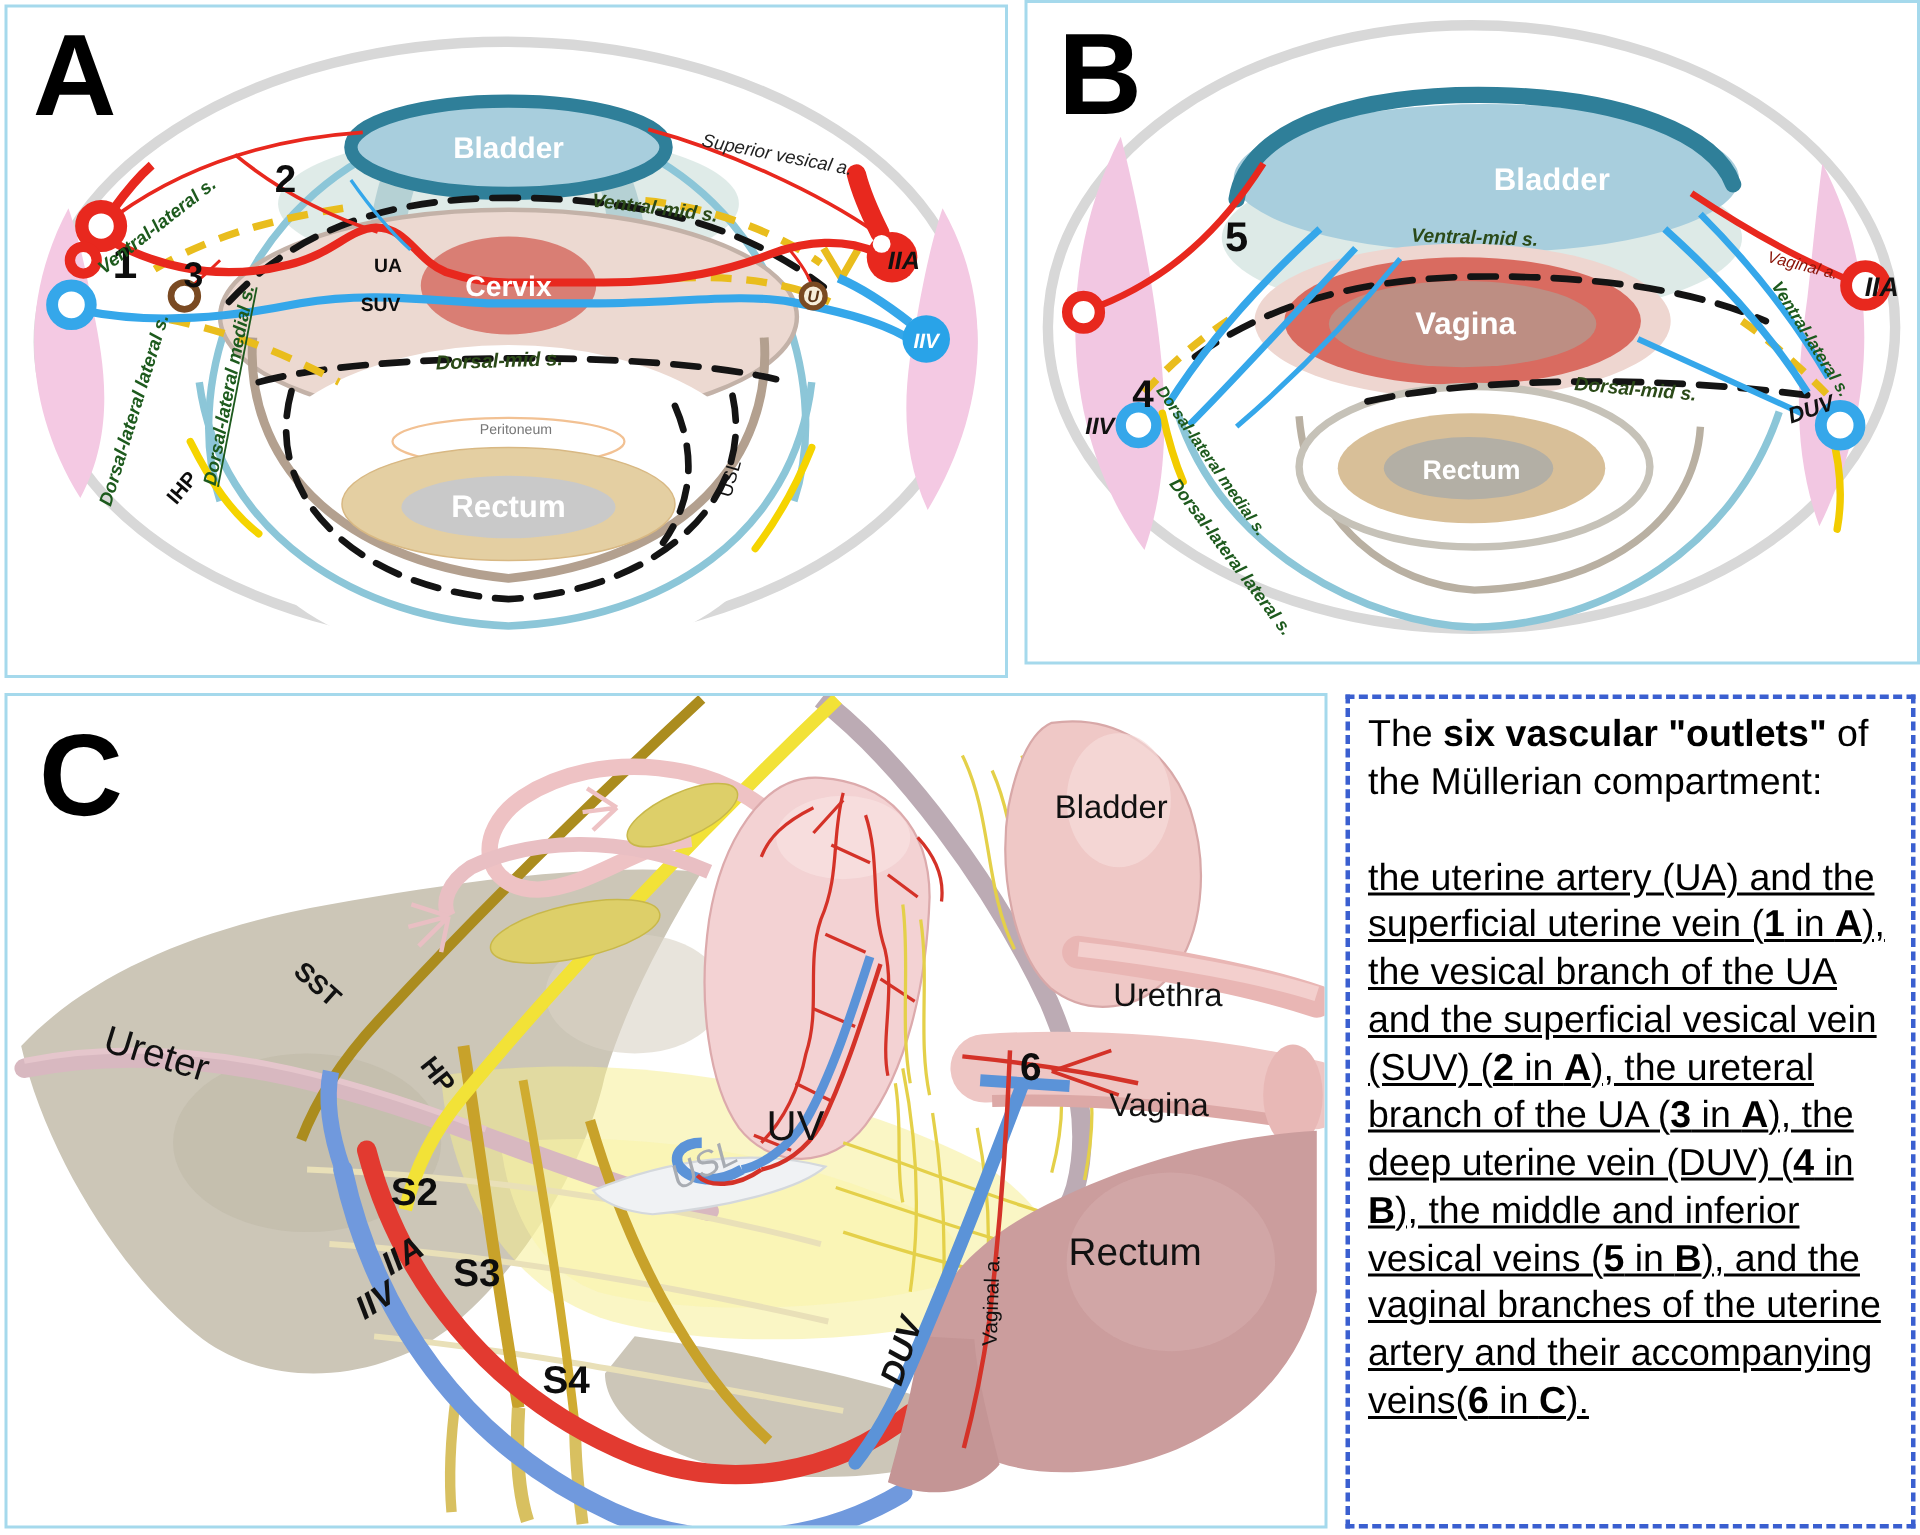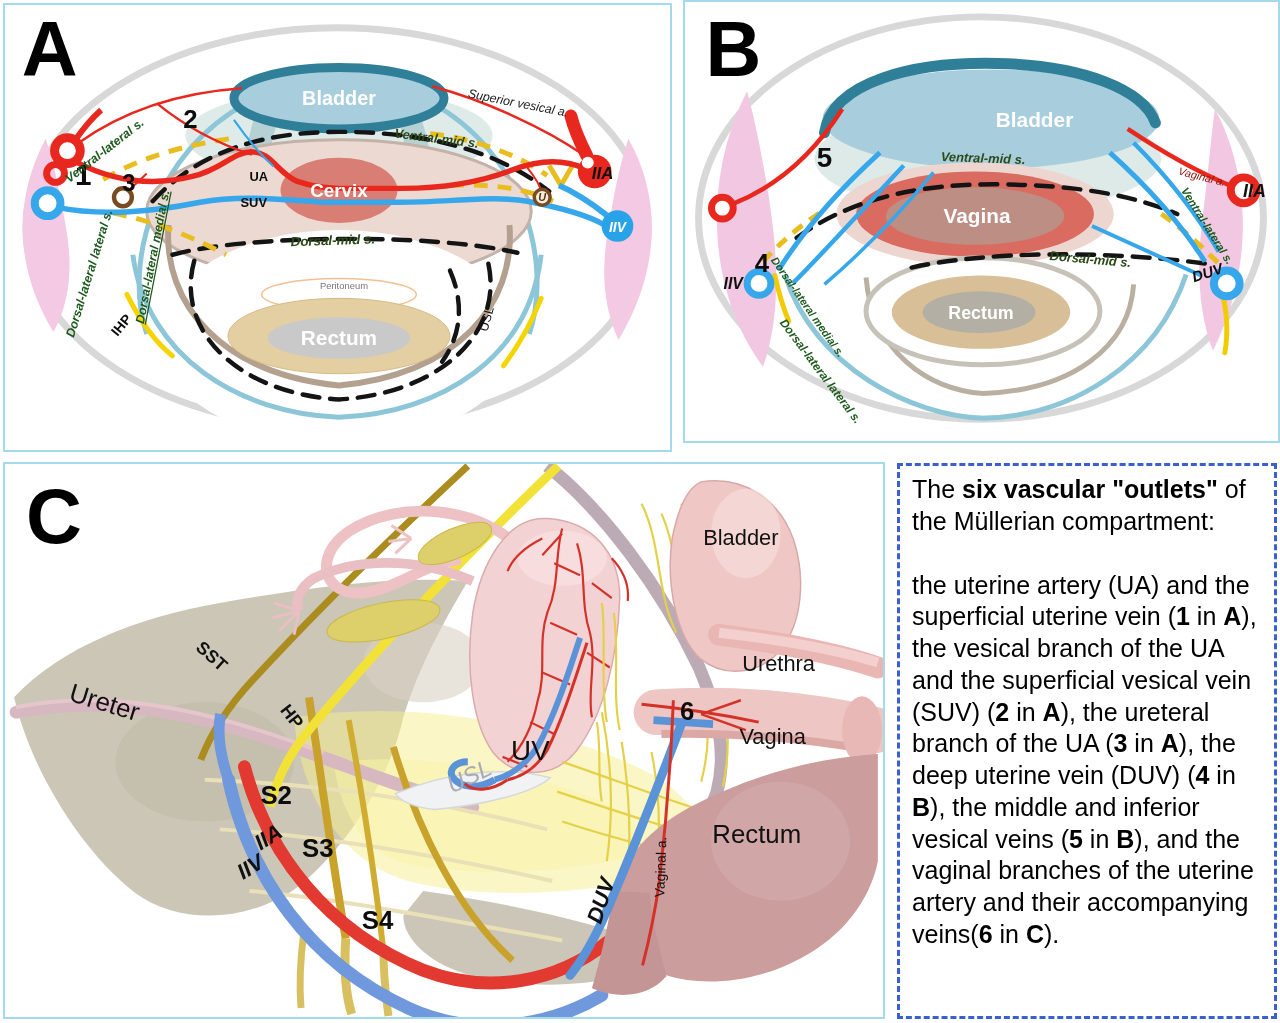--- a/index.html
+++ b/index.html
@@ -7,21 +7,21 @@
          font-family:"Liberation Sans",sans-serif;}
   .panel{position:absolute;box-sizing:border-box;border:2px solid #a5d9ec;background:#fff;}
   #panelA{left:3px;top:3px;width:669px;height:449px;}
   #panelB{left:683px;top:0px;width:597px;height:443px;}
   #panelC{left:3px;top:462px;width:882px;height:557px;}
   #captionBox{position:absolute;left:897px;top:463px;width:380px;height:556px;
               box-sizing:border-box;border:3px dashed #3a5fd0;background:#fff;
               padding:8px 12px;color:#000;}
   #captionBox p{margin:0 0 32px 0;font-size:25px;line-height:1.27;
                 font-family:"Liberation Sans",sans-serif;}
-  #captionBox p:last-child{margin-bottom:0;}
+  #captionBox p:last-child{margin-bottom:0;text-decoration:underline;}
   .b{font-weight:bold;}
   svg{display:block;}
   svg text{font-family:"Liberation Sans",sans-serif;}
   .wlbl{font-weight:bold;fill:#fff;}
   .grn{fill:#1d5a1d;font-style:italic;font-weight:bold;}
   .dgrn{fill:#2b4a18;font-style:italic;font-weight:bold;}
   .num{font-weight:bold;fill:#0d0d0d;}
   .blk{fill:#111;}
   .itb{font-style:italic;font-weight:bold;fill:#111;}
   .ltr{font-weight:bold;fill:#000;font-size:78px;}

